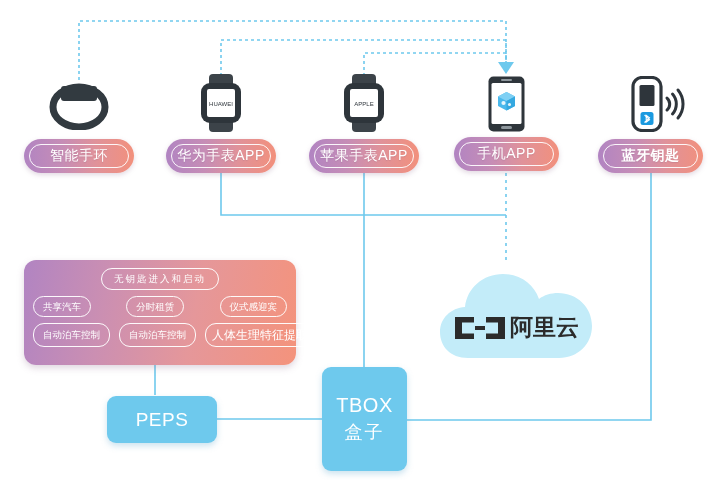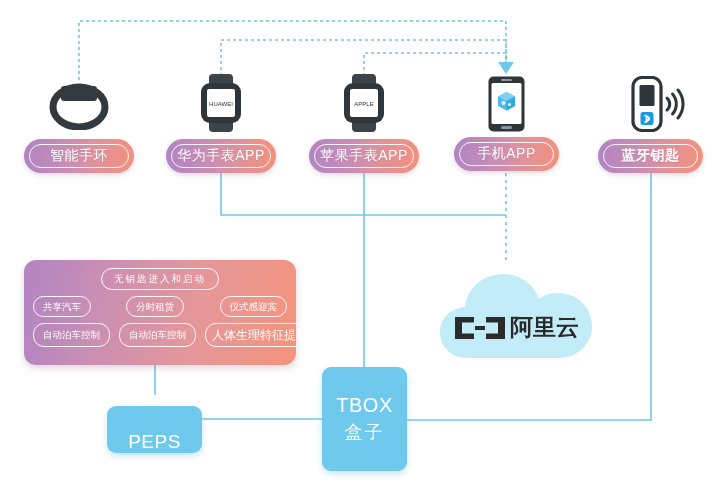--- a/index.html
+++ b/index.html
@@ -79,21 +79,21 @@
   
   .bluebox {
     position: absolute;
     background: #6ec9ed;
     border-radius: 9px;
     color: #ffffff;
     display: flex; flex-direction: column;
     align-items: center; justify-content: center;
     box-shadow: 0 3px 6px rgba(110,175,210,.35);
   }
-  #peps-box { left: 107px; top: 406px; width: 95px; height: 47px; justify-content: flex-end; }
+  #peps-box { left: 107px; top: 396px; width: 110px; height: 47px; }
   #peps-box .t { font-size: 19px; letter-spacing: .5px; }
   #tbox-box { left: 322px; top: 367px; width: 85px; height: 104px; gap: 3px; }
   #tbox-box .t1 { font-size: 20px; letter-spacing: .5px; }
   #tbox-box .t2 { font-size: 18px; letter-spacing: 2px; }
 
   
   #cloud-node {
     position: absolute;
     left: 438px; top: 270px;
     width: 156px; height: 92px;

